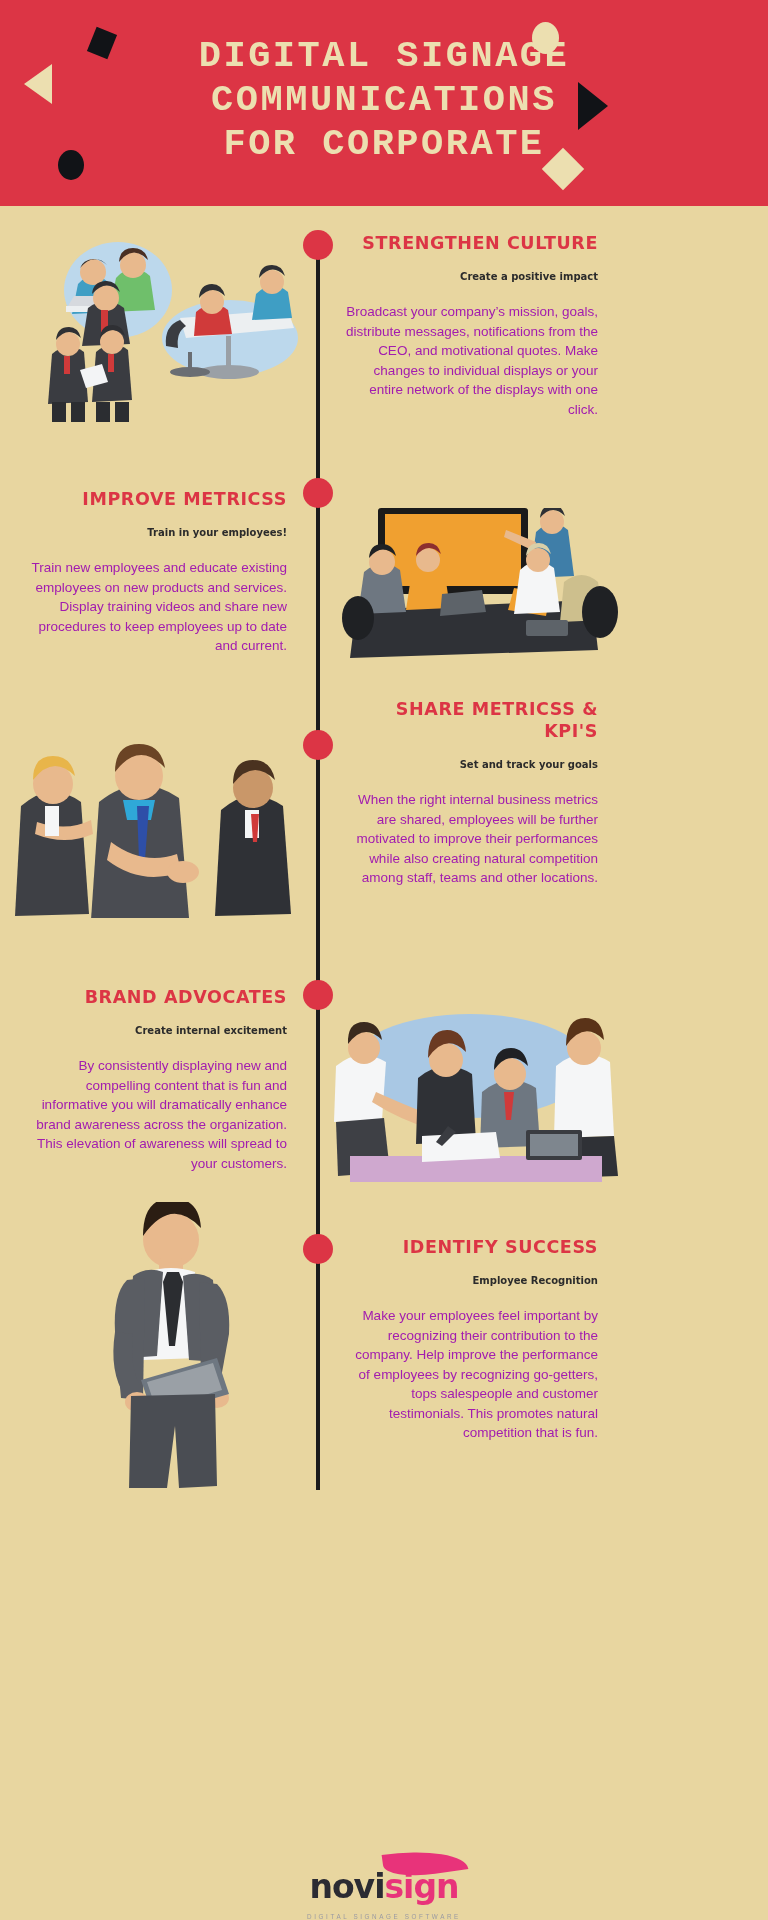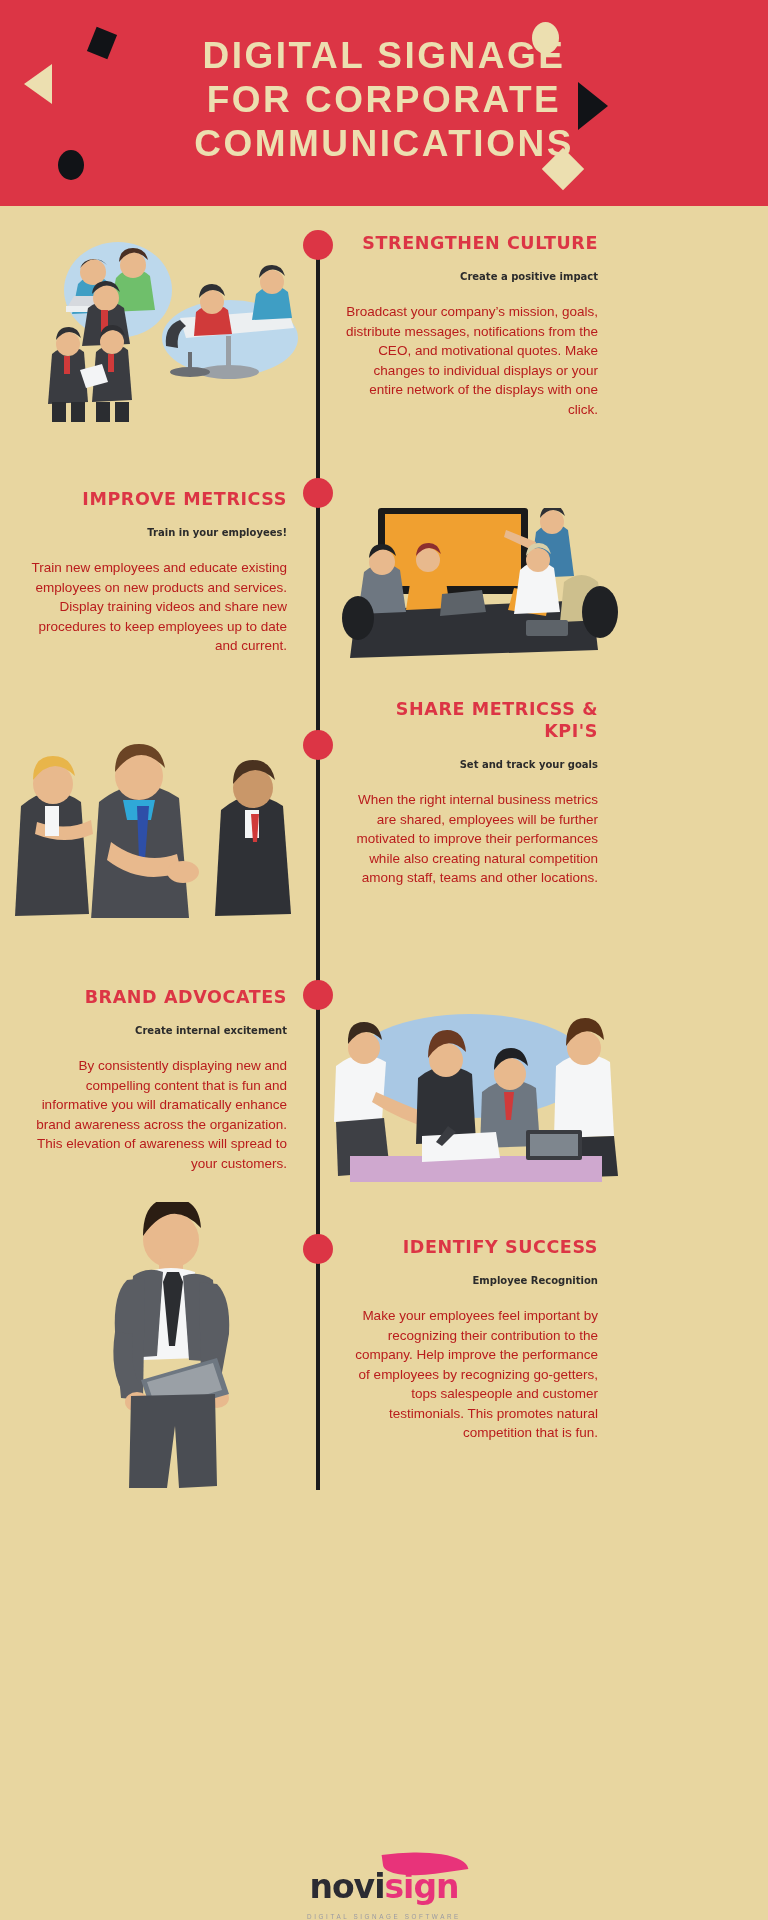--- a/index.html
+++ b/index.html
@@ -23,21 +23,21 @@
     height: 206px;
     background: #dc3545;
     overflow: hidden;
   }
   .header-title {
     position: relative;
     z-index: 5;
     padding-top: 34px;
     text-align: center;
     color: #ecdfb0;
-    font-family: Liberation Sans, sans-serif;
+    font-family: Liberation Mono, monospace;
     font-weight: bold;
     font-size: 37px;
     line-height: 44px;
     letter-spacing: 2.5px;
   }
   .header-title .l { display: block; }
 
   
   .deco { position: absolute; z-index: 1; }
   .d-sq-black {
@@ -110,21 +110,21 @@
   }
   .sec-sub {
     font-family: "DejaVu Sans", sans-serif;
     font-weight: bold;
     color: #2b2b2b;
     font-size: 10px;
     line-height: 18px;
     margin-bottom: 16px;
   }
   .sec-body {
-    color: #b91c1c;
+    color: #a21caf;
     font-size: 13.5px;
     line-height: 19.5px;
   }
 
   
   .art { position: absolute; z-index: 3; overflow: hidden; }
 
   
   .a1 { left: 30px; top: 232px; width: 268px; height: 190px; }
 
@@ -189,22 +189,22 @@
   <div class="header">
     <div class="deco d-sq-black"></div>
     <div class="deco d-tri-cream"></div>
     <div class="deco d-circ-black"></div>
     <div class="deco d-circ-cream"></div>
     <div class="deco d-tri-black"></div>
     <div class="deco d-dia-cream"></div>
 
     <h1 class="header-title">
       <span class="l">DIGITAL SIGNAGE</span>
+      <span class="l">COMMUNICATIONS</span>
       <span class="l">FOR CORPORATE</span>
-      <span class="l">COMMUNICATIONS</span>
     </h1>
   </div>
 
   <div class="timeline-line"></div>
   <div class="dot" style="top:230px"></div>
   <div class="dot" style="top:478px"></div>
   <div class="dot" style="top:730px"></div>
   <div class="dot" style="top:980px"></div>
   <div class="dot" style="top:1234px"></div>
 

